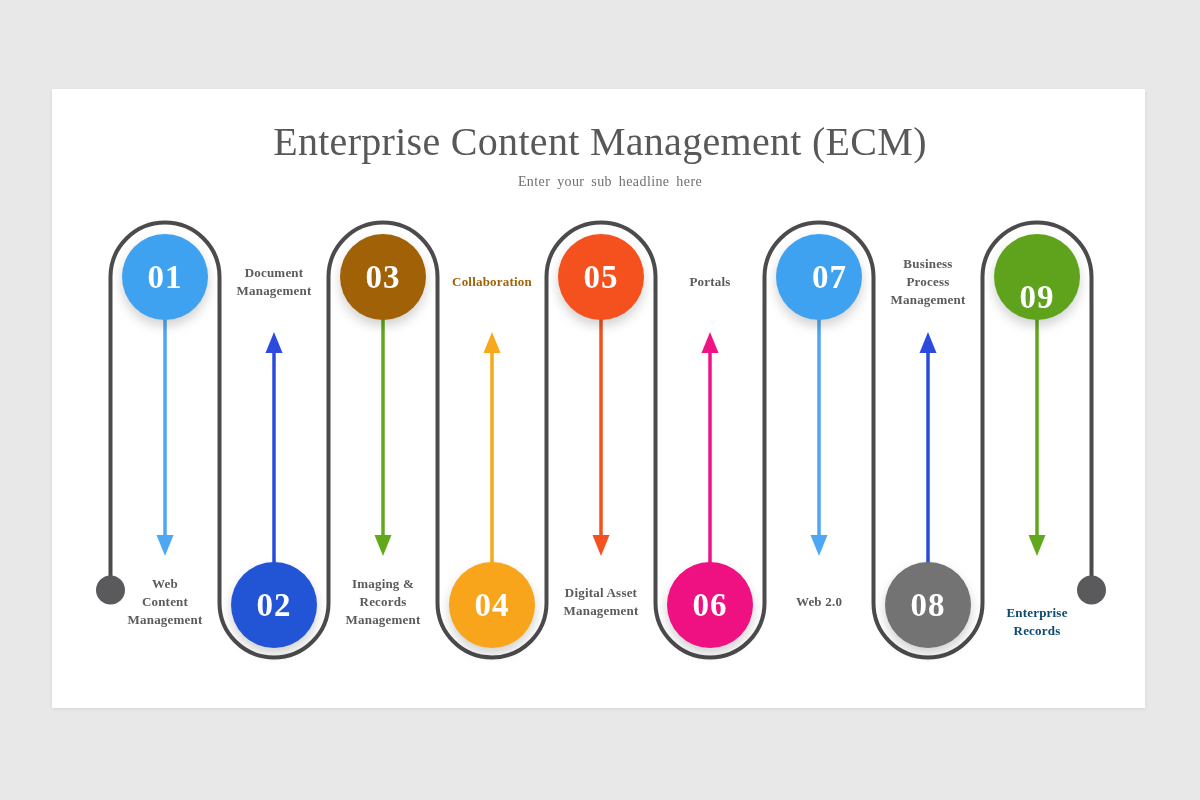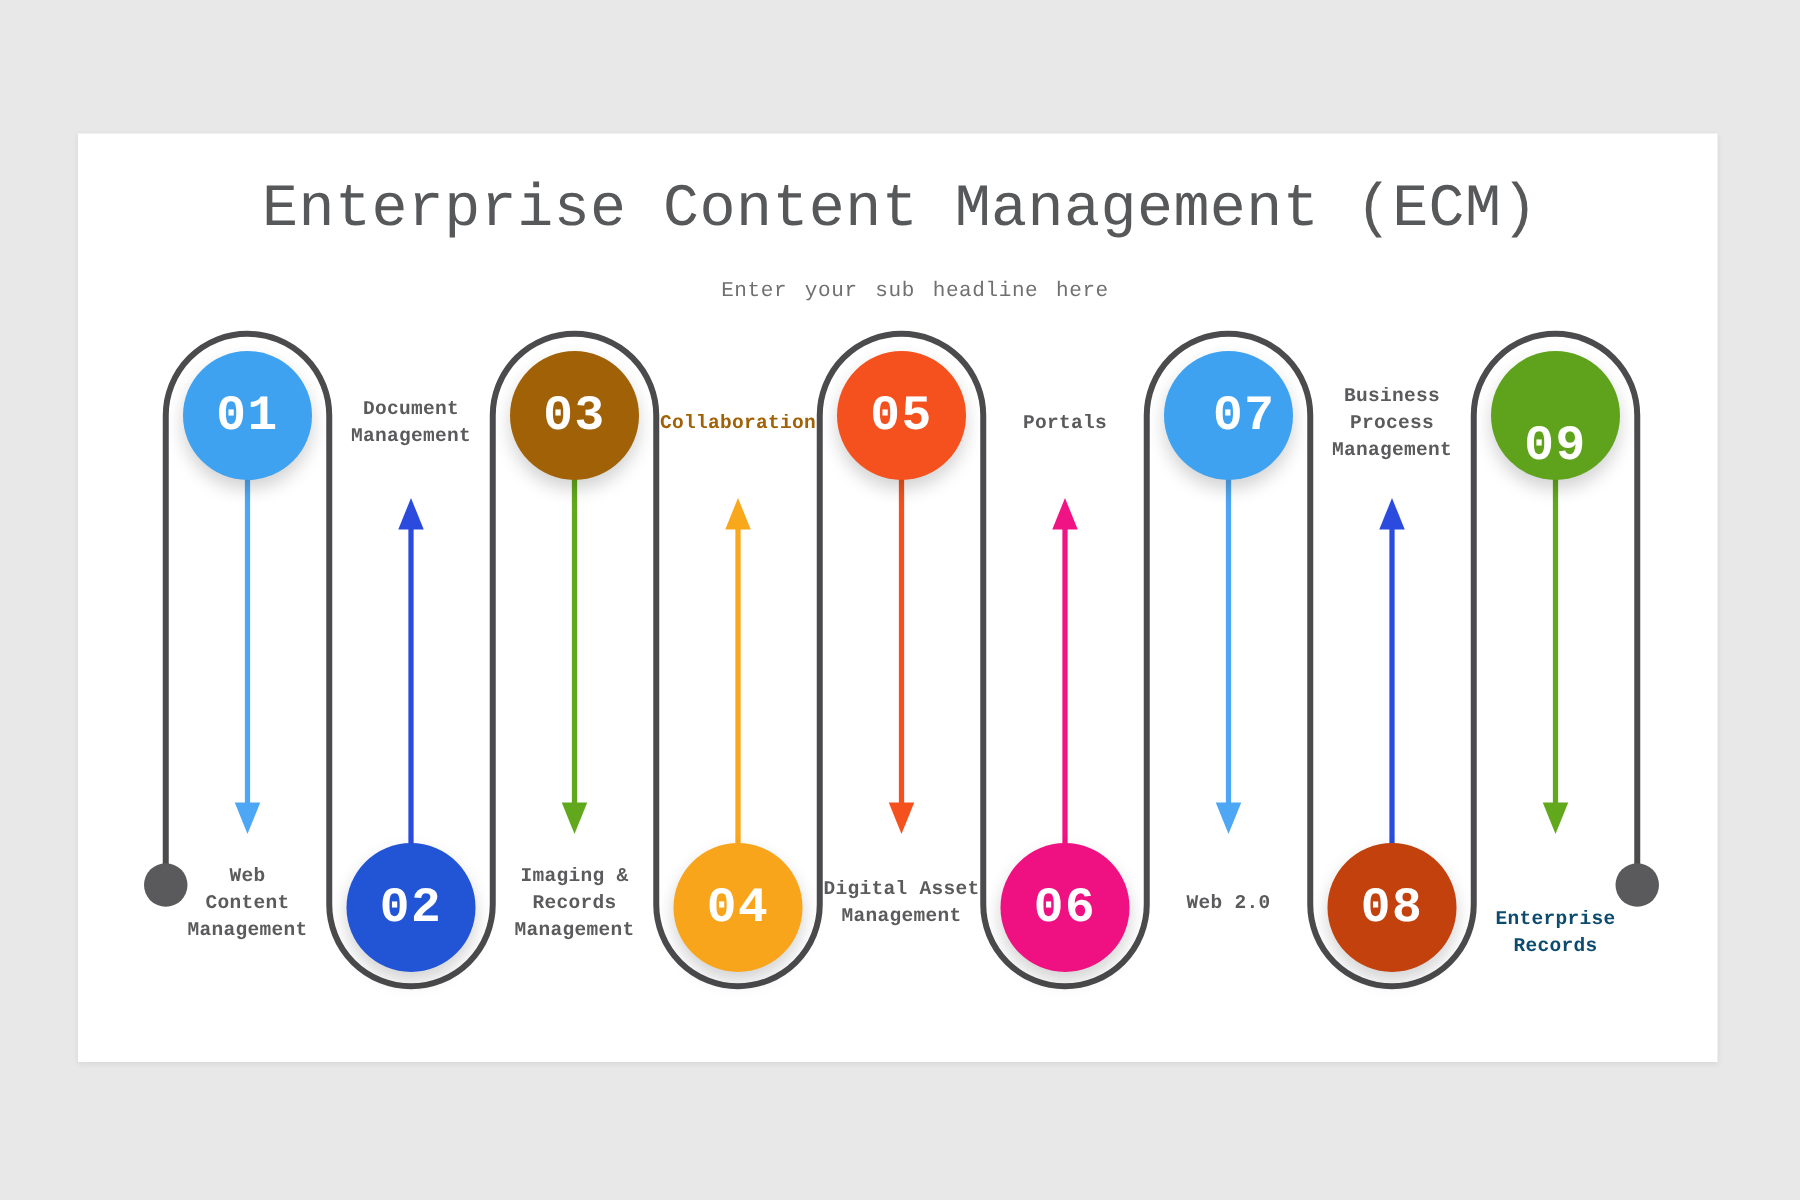--- a/index.html
+++ b/index.html
@@ -1,29 +1,29 @@
 <!DOCTYPE html>
 <html><head>
 <meta charset="utf-8">
 <style>
   html,body{margin:0;padding:0;}
   .page{
     position:relative;width:1200px;height:800px;overflow:hidden;
-    font-family:Liberation Mono, monospace;
+    font-family:Liberation Serif, serif;
   }
   .card{
     position:absolute;left:52px;top:89px;width:1093px;height:619px;
     box-shadow:0 1px 4px rgba(0,0,0,.08);
   }
   .title{
     position:absolute;left:0;right:0;top:118px;text-align:center;
     font-size:40px;font-weight:500;letter-spacing:.3px;
   }
   .subtitle{
-    position:absolute;left:0;right:0;top:186px;text-align:center;
+    position:absolute;left:0;right:0;top:174px;text-align:center;
     font-size:14px;font-weight:400;letter-spacing:.4px;word-spacing:3px;padding-left:20px;
   }
   .overlay{position:absolute;left:0;top:0;pointer-events:none;}
   .circle{
     position:absolute;width:86px;height:86px;border-radius:50%;
     display:flex;align-items:center;justify-content:center;
     color:#ffffff;font-size:33px;font-weight:700;letter-spacing:1px;
     box-shadow:0 6px 12px rgba(0,0,0,.18);
   }
   .item-label{
@@ -112,21 +112,21 @@
       </div>
       <div class="item-label" style="color: rgb(91, 91, 93); left: 640px; top: 273px;">
         <div>Portals</div>
       </div>
       <div class="circle" style="left: 776px; top: 234px; background: rgb(63, 162, 240);">
         <span style="color: rgb(255, 255, 255); margin-left: 21px;">07</span>
       </div>
       <div class="item-label" style="color: rgb(91, 91, 93); left: 749px; top: 593px;">
         <div>Web 2.0</div>
       </div>
-      <div class="circle" style="left: 885px; top: 562px; background: #c2410c;">
+      <div class="circle" style="left: 885px; top: 562px; background: #737373;">
         <span style="color: rgb(255, 255, 255);">08</span>
       </div>
       <div class="item-label" style="color: rgb(91, 91, 93); left: 858px; top: 255px;">
         <div>Business</div>
         <div>Process</div>
         <div>Management</div>
       </div>
       <div class="circle" style="left: 994px; top: 234px; background: rgb(95, 163, 29);">
         <span style="color: rgb(255, 255, 255); margin-top: 40px;">09</span>
       </div>

